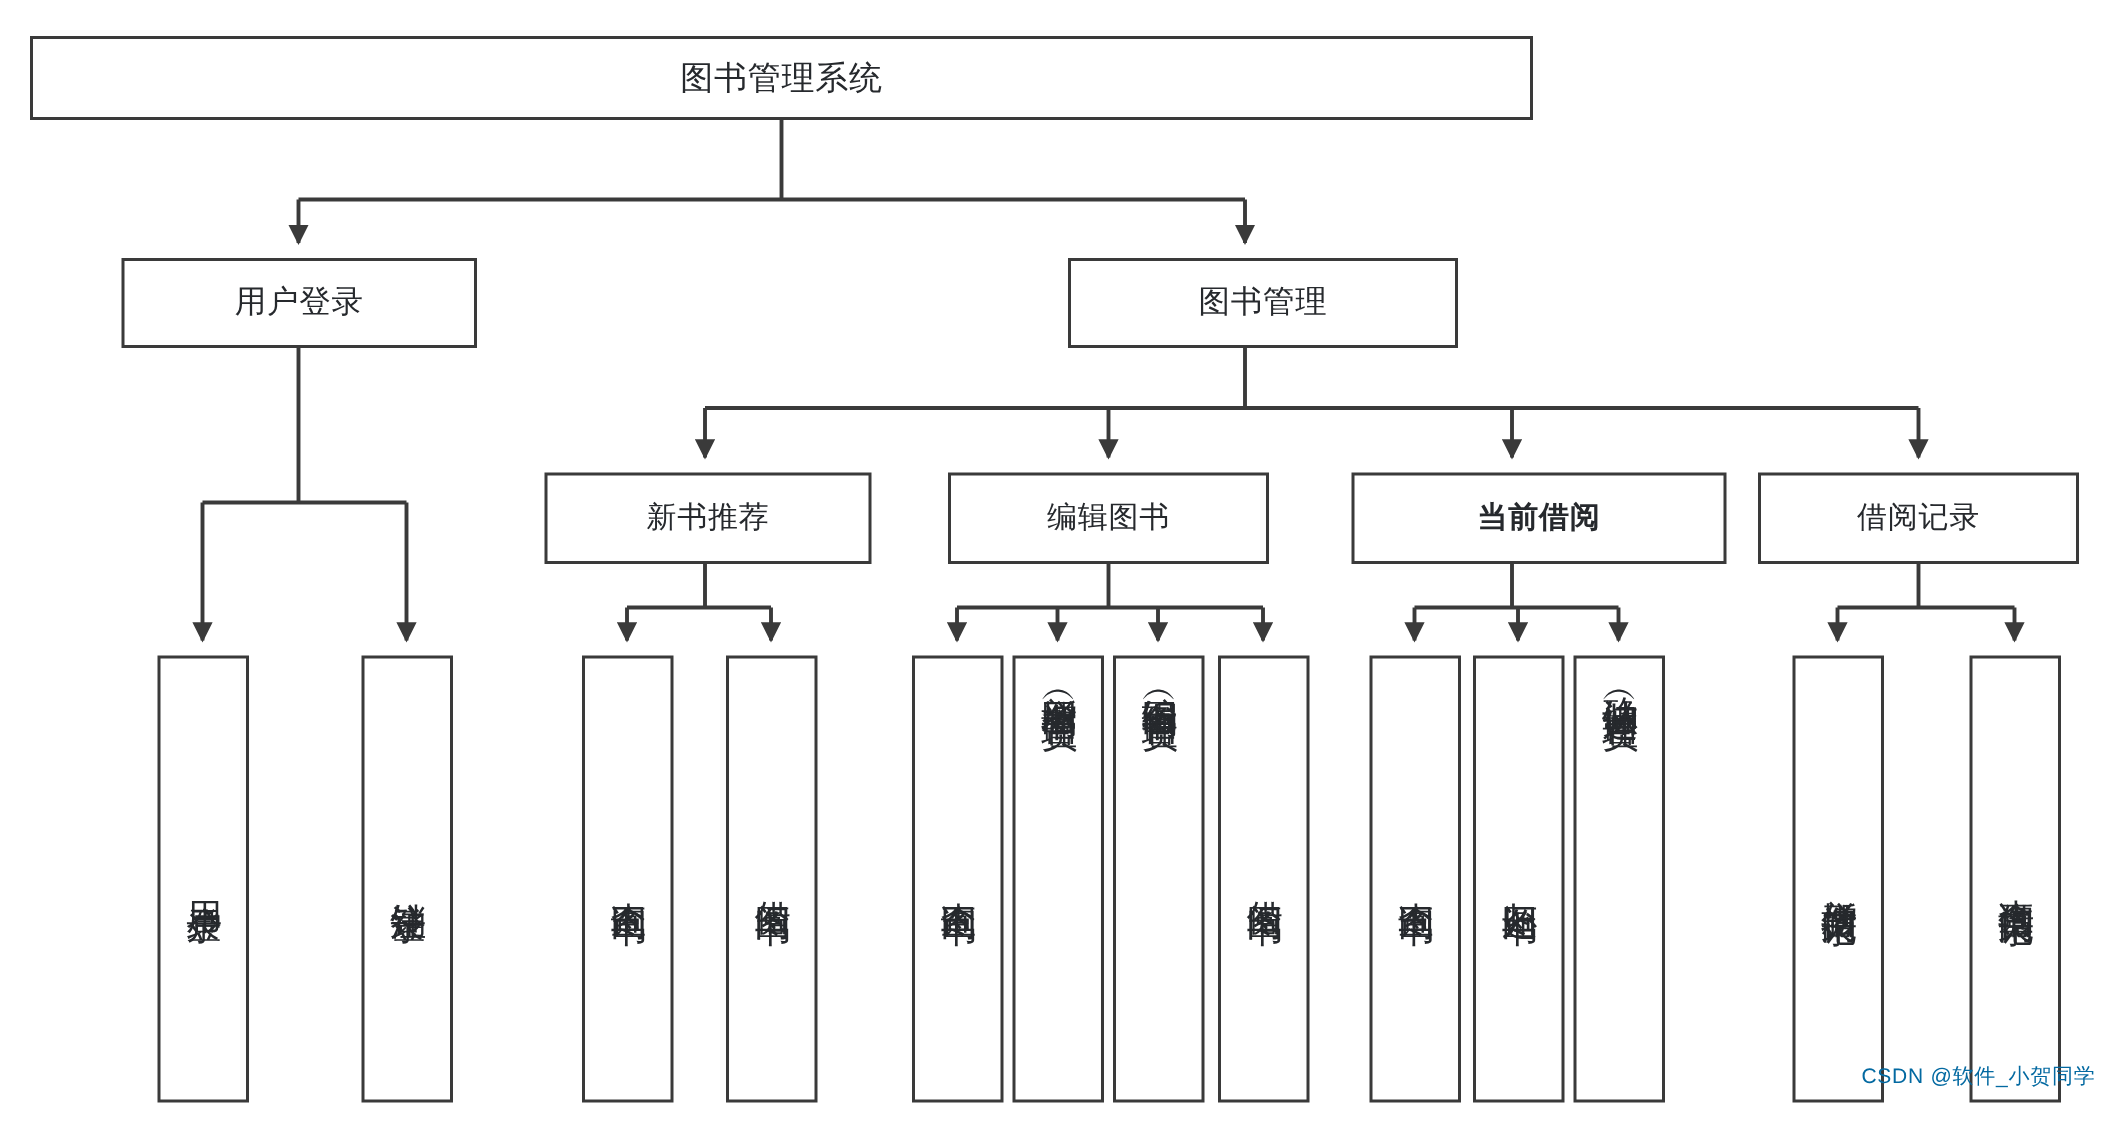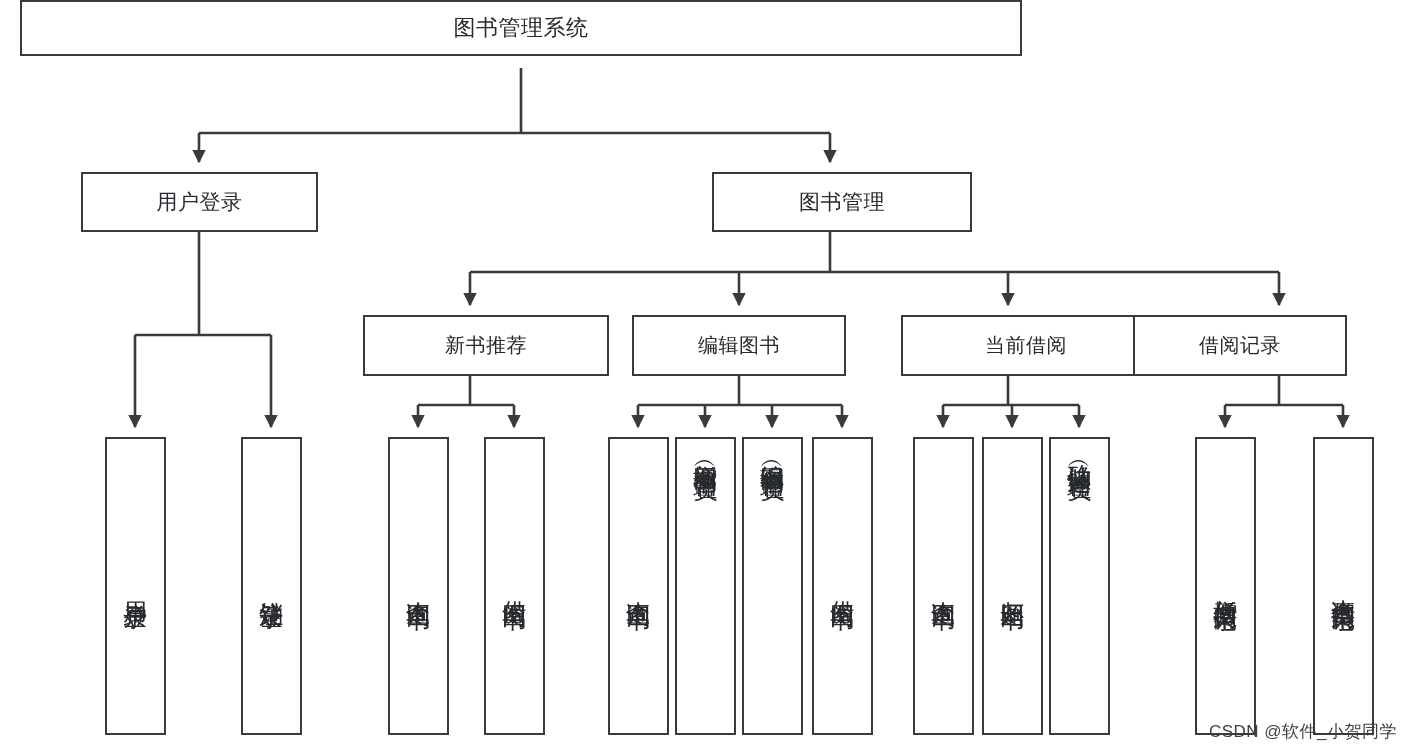--- a/index.html
+++ b/index.html
@@ -42,23 +42,23 @@
     letter-spacing:2px;
     white-space:nowrap;
     -webkit-writing-mode:vertical-rl;
   }
   
   .node.leaf.center{align-items:center;padding-top:0;}
 
   #watermark{
     position:absolute;
     right:8px;
-    bottom:4px;
-    font-size:17px;
-    color:#404040;
+    bottom:20px;
+    font-size:14px;
+    color:#0369a1;
     letter-spacing:0.5px;
     white-space:nowrap;
     user-select:none;
   }
 </style>
 </head>
 <body>
 
 <div id="canvas">
 
@@ -105,41 +105,41 @@
       <path d="M 1012 405 L 1012 427" marker-end="url(#arrow)"></path>
       <path d="M 1079 405 L 1079 427" marker-end="url(#arrow)"></path>
 
       <path d="M 1279 376 L 1279 405"></path>
       <path d="M 1225 405 L 1343 405"></path>
       <path d="M 1225 405 L 1225 427" marker-end="url(#arrow)"></path>
       <path d="M 1343 405 L 1343 427" marker-end="url(#arrow)"></path>
     </g>
   </svg>
 
-  <div class="node root" style="left:20px;top:0;width:1002px;height:56px;">
+  <div class="node root" style="left:20px;top:24px;width:1002px;height:56px;">
     <span class="lbl">图书管理系统</span>
   </div>
 
   <div class="node tier2" style="left:81px;top:172px;width:237px;height:60px;">
     <span class="lbl">用户登录</span>
   </div>
   <div class="node tier2" style="left:712px;top:172px;width:260px;height:60px;">
     <span class="lbl">图书管理</span>
   </div>
 
-  <div class="node tier3" style="left:363px;top:315px;width:246px;height:61px;">
+  <div class="node tier3" style="left:363px;top:315px;width:218px;height:61px;">
     <span class="lbl">新书推荐</span>
   </div>
   <div class="node tier3" style="left:632px;top:315px;width:214px;height:61px;">
     <span class="lbl">编辑图书</span>
   </div>
-  <div class="node tier3" style="left:901px;top:315px;width:250px;height:61px;">
+  <div class="node tier3" style="left:901px;top:315px;width:250px;height:61px;font-weight:bold;">
     <span class="lbl">当前借阅</span>
   </div>
-  <div class="node tier3" style="left:1133px;top:315px;width:214px;height:61px;">
+  <div class="node tier3" style="left:1172px;top:315px;width:214px;height:61px;">
     <span class="lbl">借阅记录</span>
   </div>
 
   <div class="node leaf center" style="left:105px;top:437px;width:61px;height:298px;">
     <span class="lbl">用户登录</span>
   </div>
   <div class="node leaf center" style="left:241px;top:437px;width:61px;height:298px;">
     <span class="lbl">注销登录</span>
   </div>
 

